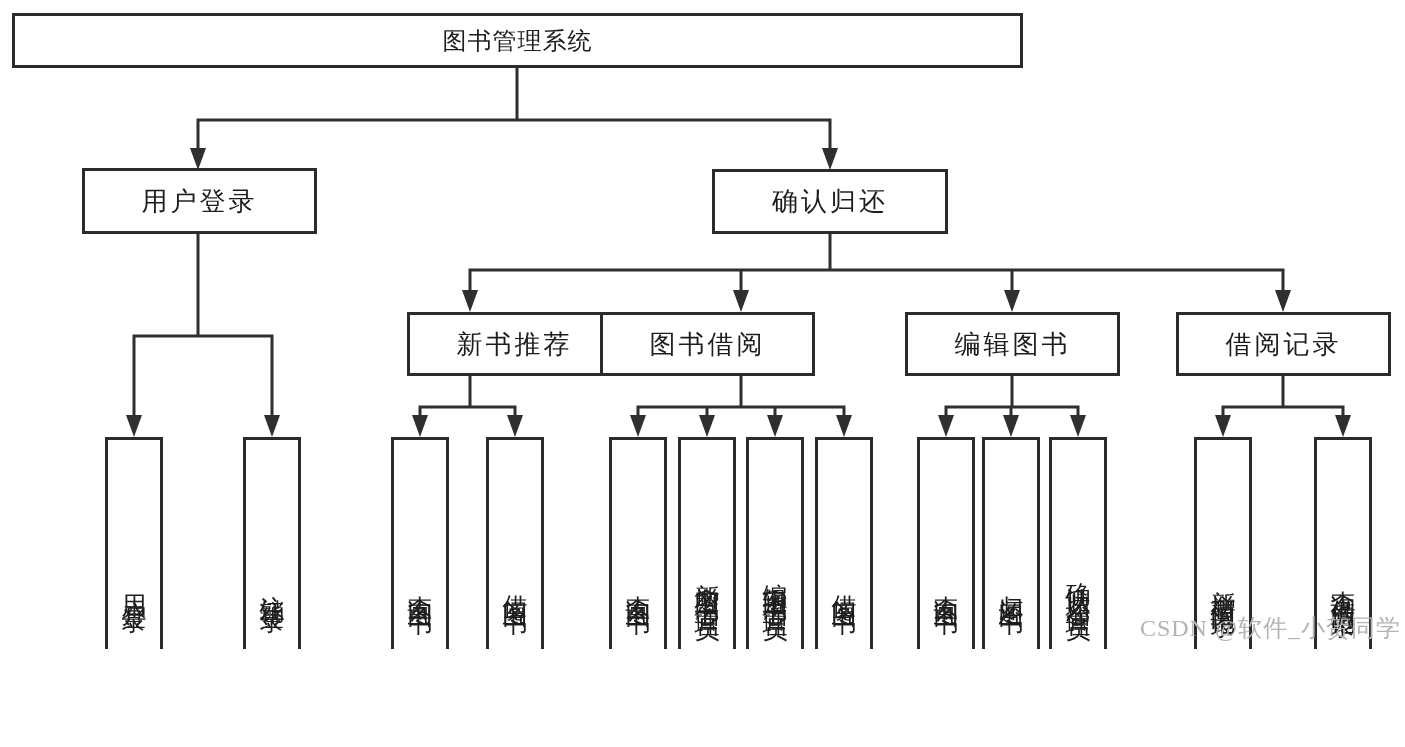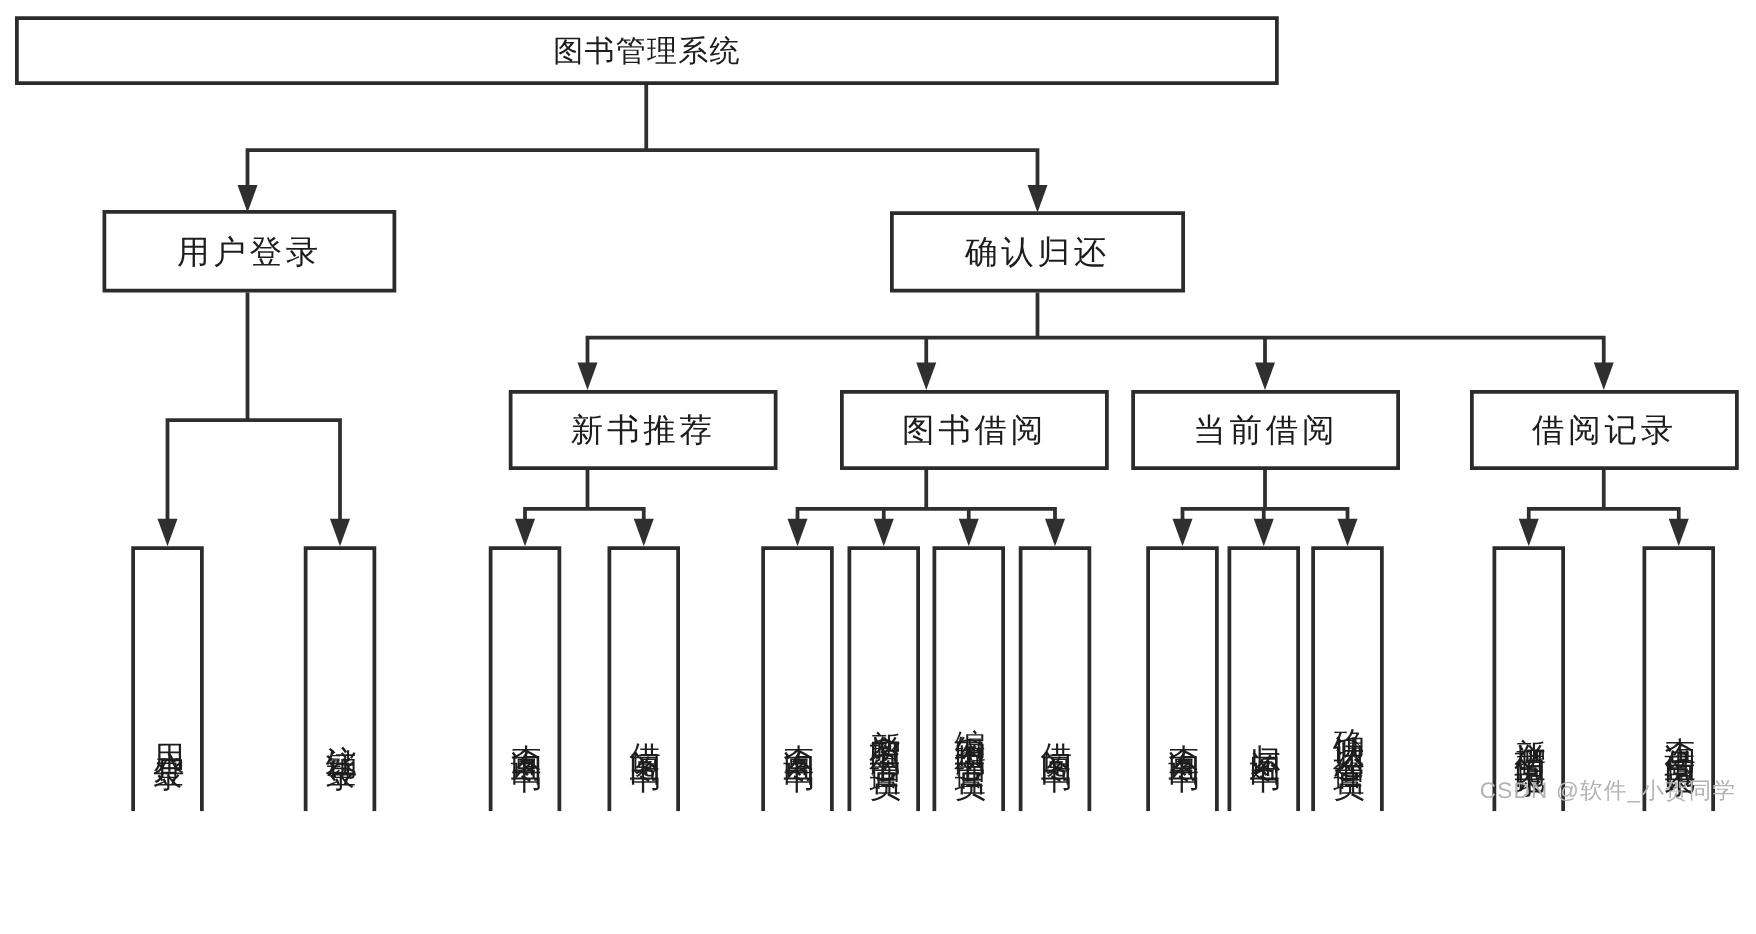--- a/index.html
+++ b/index.html
@@ -5,20 +5,21 @@
   * { margin: 0; padding: 0; box-sizing: border-box; }
   html, body { background: #ffffff; }
   body { font-family: "Liberation Sans", sans-serif; }
 
   .canvas {
     position: relative;
     width: 1405px;
     height: 649px;
     background: #ffffff;
     overflow: hidden;
+    font-family: Liberation Serif, serif;
   }
 
   .connectors {
     position: absolute;
     left: 0; top: 0;
     width: 1405px; height: 747px;
   }
 
   .node {
     position: absolute;
@@ -30,21 +31,21 @@
     justify-content: center;
     text-align: center;
   }
 
   
   .hnode { font-size: 26px; letter-spacing: 3px; }
   .b-root { left: 12px;  top: 13px;  width: 1011px; height: 55px; font-size: 24px; letter-spacing: 1px; }
   .b-login{ left: 82px;  top: 168px; width: 235px;  height: 66px; }
   .b-mgmt { left: 712px; top: 169px; width: 236px;  height: 65px; }
   .b-l3-1 { left: 363px; top: 312px; width: 215px;  height: 64px; margin-left: 44px; }
-  .b-l3-2 { left: 672px; top: 312px; width: 215px;  height: 64px; }
+  .b-l3-2 { left: 600px; top: 312px; width: 215px;  height: 64px; }
   .b-l3-3 { left: 905px; top: 312px; width: 215px;  height: 64px; }
   .b-l3-4 { left: 1176px;top: 312px; width: 215px;  height: 64px; }
 
   
   .leaf {
     top: 437px;
     height: 296px;
     width: 58px;
     writing-mode: vertical-rl;
     font-size: 25px;
@@ -60,23 +61,23 @@
   .b-c3 { left: 746px; }
   .b-c4 { left: 815px; }
   .b-d1 { left: 917px; }
   .b-d2 { left: 982px; }
   .b-d3 { left: 1049px; }
   .b-e1 { left: 1194px; }
   .b-e2 { left: 1314px; }
 
   .watermark {
     position: absolute;
-    right: 16px;
+    right: 4px;
     bottom: 5px;
-    font-size: 18px;
+    font-size: 24px;
     color: #b3b3b3;
     letter-spacing: 1px;
     white-space: nowrap;
   }
 </style>
 </head>
 <body>
 
 <div class="canvas">
 
@@ -111,21 +112,21 @@
     </g>
   </svg>
 
   <div class="node hnode b-root">图书管理系统</div>
 
   <div class="node hnode b-login">用户登录</div>
   <div class="node hnode b-mgmt">确认归还</div>
 
   <div class="node hnode b-l3-1">新书推荐</div>
   <div class="node hnode b-l3-2">图书借阅</div>
-  <div class="node hnode b-l3-3">当前借阅</div>
+  <div class="node hnode b-l3-3">编辑图书</div>
   <div class="node hnode b-l3-4">借阅记录</div>
 
   <div class="node leaf b-a1">用户登录</div>
   <div class="node leaf b-a2">注销登录</div>
 
   <div class="node leaf b-b1">查询图书</div>
   <div class="node leaf b-b2">借阅图书</div>
 
   <div class="node leaf b-c1">查询图书</div>
   <div class="node leaf b-c2">新增图书（管理员）</div>

